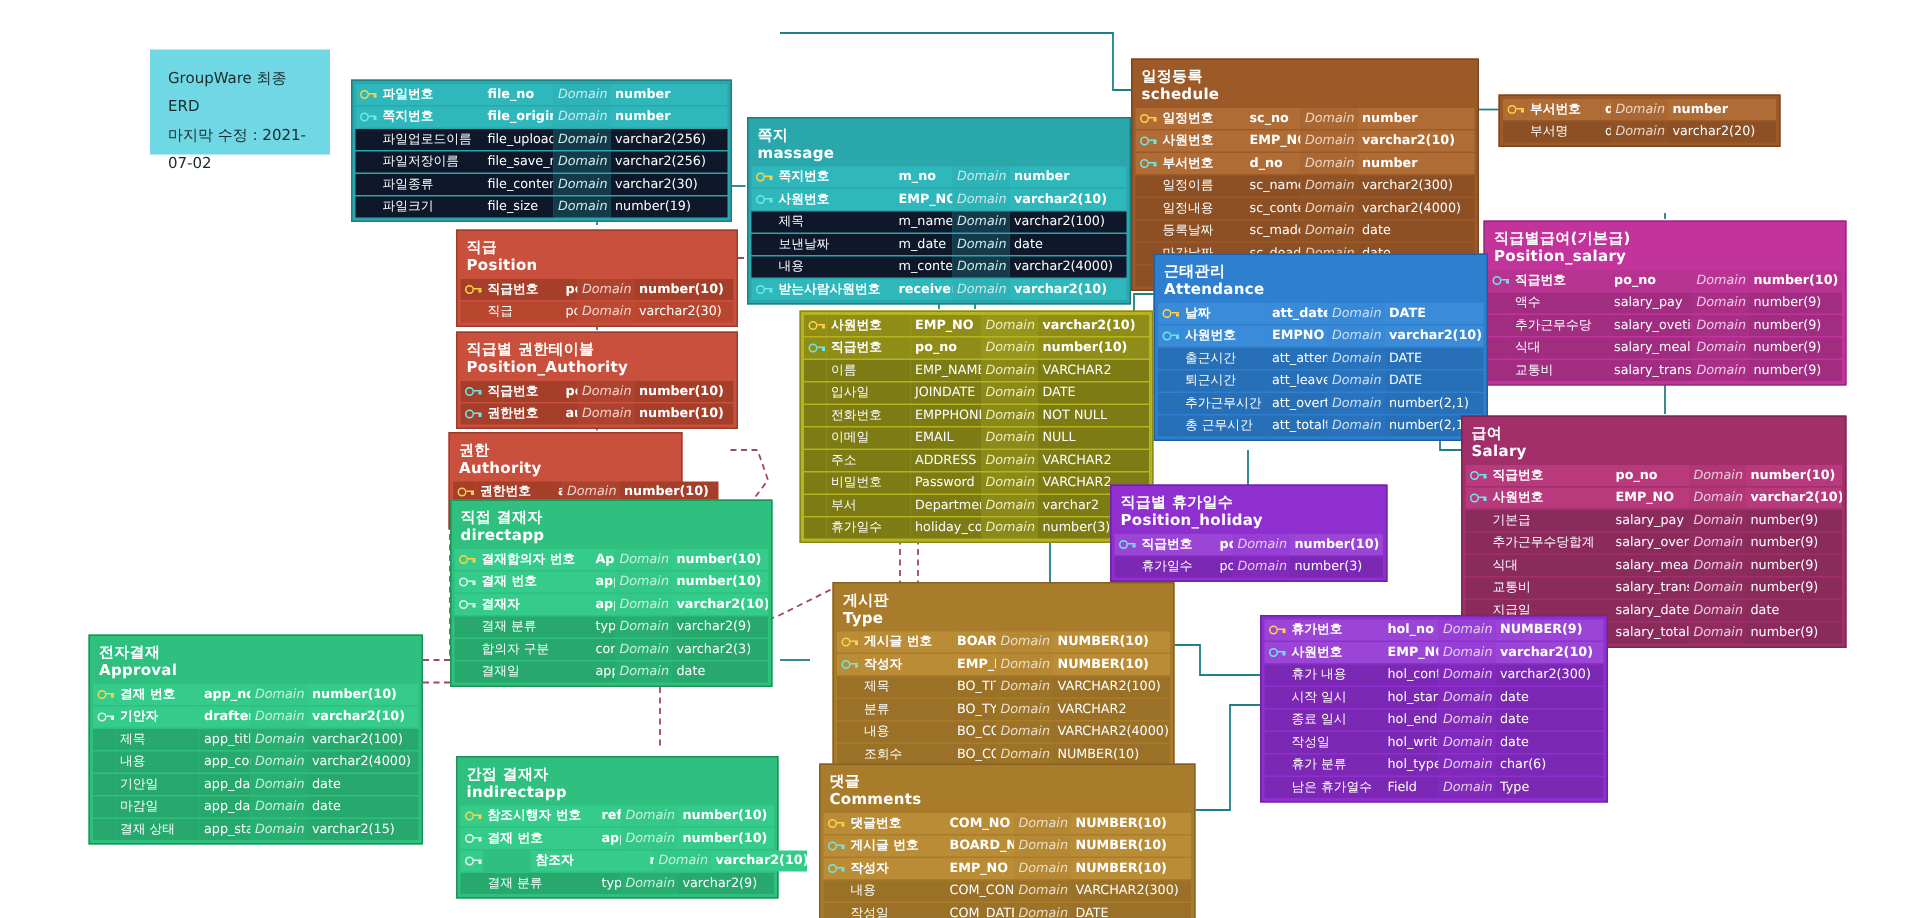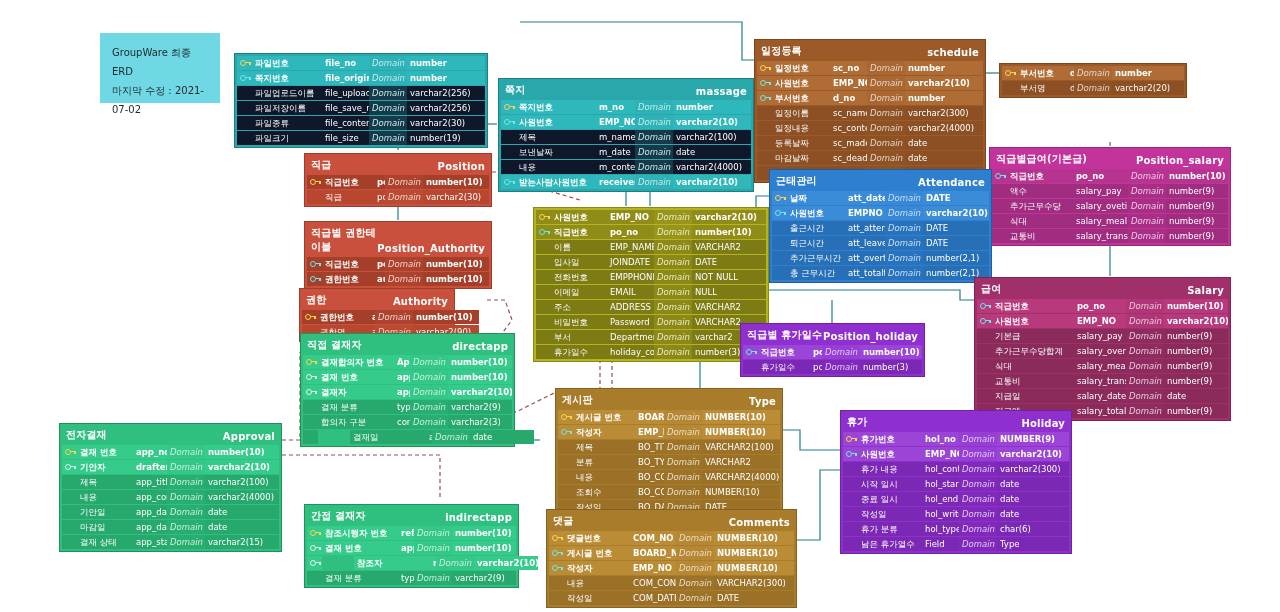--- a/index.html
+++ b/index.html
@@ -14,23 +14,24 @@
     position:absolute;background:#6fd8e4;color:#1b2a2e;
     font-size:10px;line-height:1.9;padding:10px 12px;box-sizing:border-box;
   }
 
   .tbl{
     position:absolute;box-sizing:border-box;
     border:1px solid rgba(0,0,0,.35);
     padding:2px;
   }
   .tbl .hdr{
-    display:flex;justify-content:space-between;align-items:flex-end;
+    display:flex;justify-content:space-between;align-items:flex-start;
     font-size:10px;font-weight:bold;padding:2px 4px 3px 4px;
     letter-spacing:.2px;
+    flex-direction:column;
   }
   .tbl .hdr .ko{}
   .tbl .hdr .en{}
   .rows{display:block;}
   .row{display:flex;align-items:stretch;font-size:8.5px;line-height:12px;}
   .row + .row{margin-top:1px;}
   .c{padding:1px 3px;box-sizing:border-box;white-space:nowrap;overflow:hidden;}
   .c-key{width:15px;flex:0 0 15px;display:flex;align-items:center;justify-content:center;}
   .c-ko{flex:0 0 auto;}
   .c-en{flex:1 1 auto;}
@@ -624,21 +625,21 @@
         </div>
         <div class="row">
           <div class="c c-key"></div>
           <div class="c c-ko" style="flex: 0 0 76px;">합의자 구분</div>
           <div class="c c-en">consesus</div>
           <div class="c c-dom" style="flex: 0 0 38px;">Domain</div>
           <div class="c c-type" style="flex: 0 0 64px;">varchar2(3)</div>
         </div>
         <div class="row">
           <div class="c c-key"></div>
-          <div class="c c-ko" style="flex: 0 0 76px; margin-left: 32px;">결재일</div>
+          <div class="c c-ko" style="flex: 0 0 76px;">결재일</div>
           <div class="c c-en">app_date</div>
           <div class="c c-dom" style="flex: 0 0 38px;">Domain</div>
           <div class="c c-type" style="flex: 0 0 64px;">date</div>
         </div>
       </div>
     </div>
     <div class="tbl green" style="left: 59px; top: 423px; width: 223px;">
       <div class="hdr">
         <span class="ko">전자결재</span>
         <span class="en">Approval</span>
@@ -1060,24 +1061,20 @@
         <div class="row">
           <div class="c c-key"></div>
           <div class="c c-ko" style="flex: 0 0 66px;">작성일</div>
           <div class="c c-en">COM_DATE</div>
           <div class="c c-dom" style="flex: 0 0 38px;">Domain</div>
           <div class="c c-type" style="flex: 0 0 80px;">DATE</div>
         </div>
       </div>
     </div>
     <div class="tbl purple" style="left: 840px; top: 410px; width: 232px;">
-      <div class="hdr">
-        <span class="ko">휴가</span>
-        <span class="en">Holiday</span>
-      </div>
       <div class="rows">
         <div class="row pk">
           <div class="c c-key">
             <span class="keyicon">
               <i></i>
               <b></b>
             </span>
           </div>
           <div class="c c-ko" style="flex: 0 0 64px;">휴가번호</div>
           <div class="c c-en">hol_no</div>

